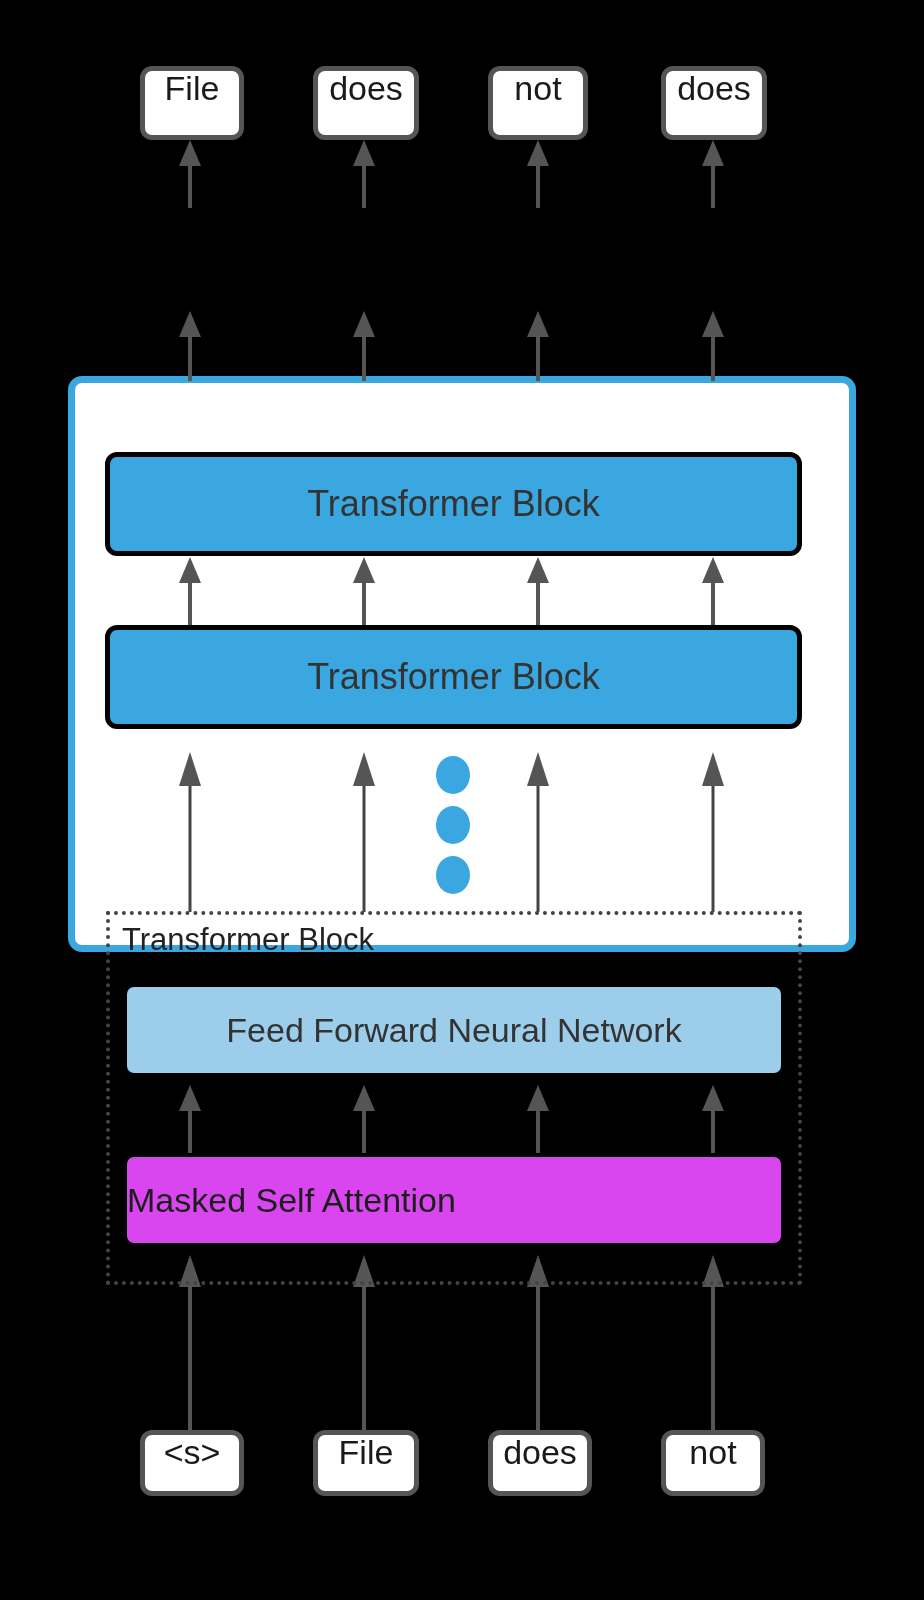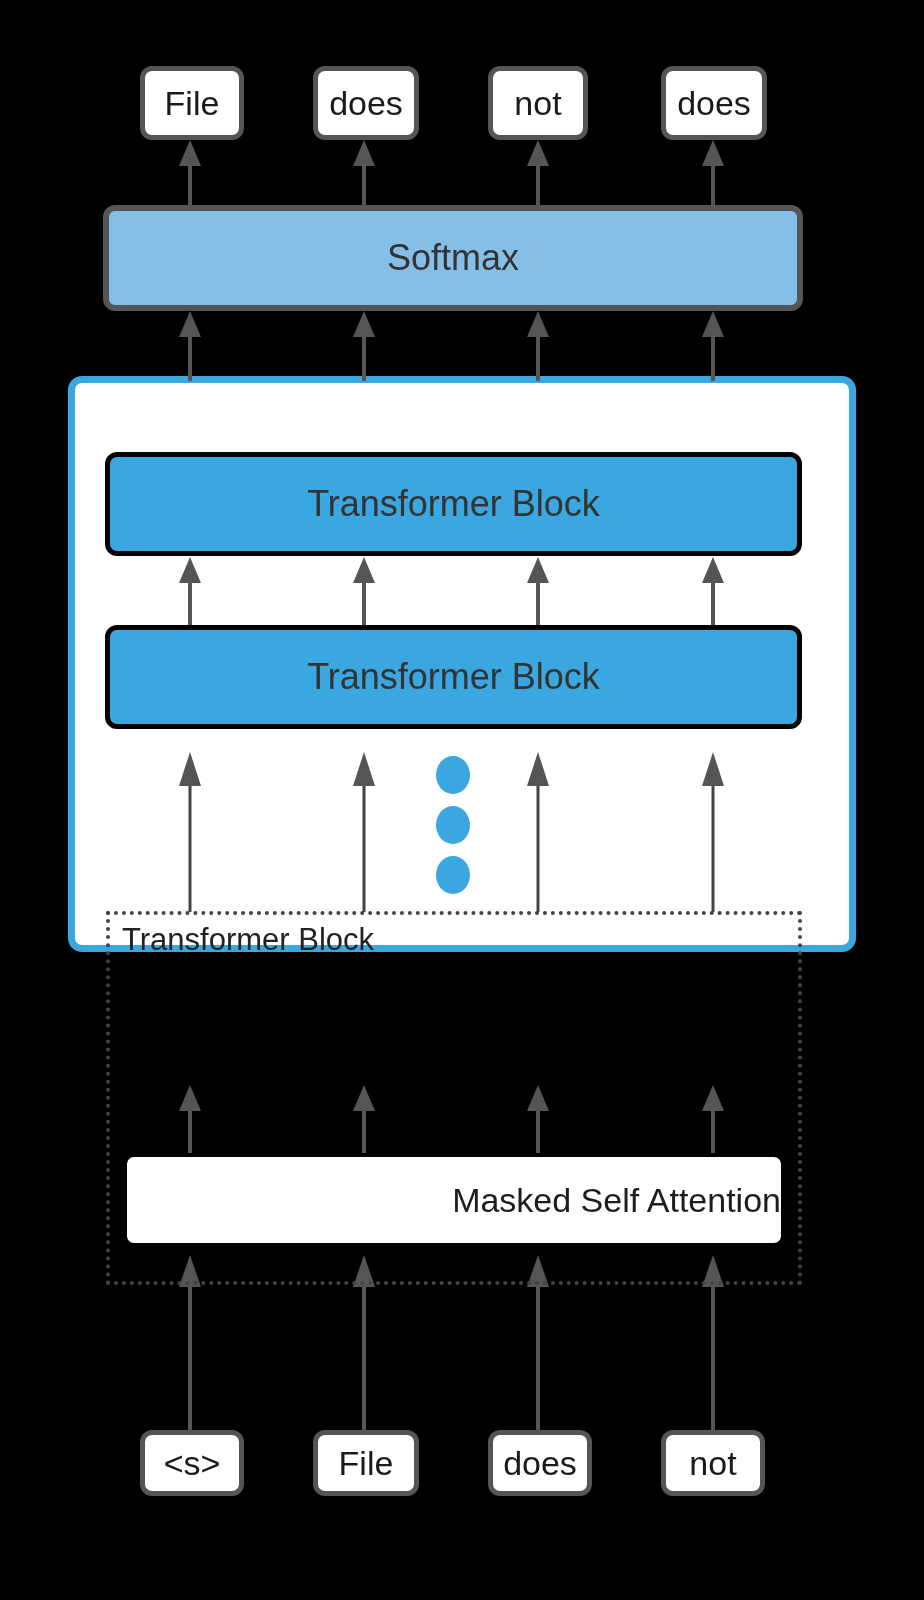--- a/index.html
+++ b/index.html
@@ -20,21 +20,21 @@
     overflow: hidden;
   }
 
   
   .token-box {
     position: absolute;
     background: #ffffff;
     border: 5px solid #555555;
     border-radius: 12px;
     display: flex;
-    align-items: center;
+    align-items: flex-start;
     justify-content: center;
     color: #1a1a1a;
     font-size: 34px;
     line-height: 1;
     box-sizing: border-box;
     z-index: 6;
   }
 
   
   .softmax-box {
@@ -137,26 +137,26 @@
     box-sizing: border-box;
     z-index: 8;
   }
 
   .msa-box {
     position: absolute;
     left: 122px;
     top: 1152px;
     width: 664px;
     height: 96px;
-    background: #ffffff;
+    background: #d946ef;
     border: 5px solid #000000;
     border-radius: 12px;
     display: flex;
     align-items: center;
-    justify-content: flex-end;
+    justify-content: flex-start;
     color: #1d1d1d;
     font-size: 34px;
     box-sizing: border-box;
     z-index: 8;
   }
 
   
   .arrow {
     position: absolute;
     z-index: 5;
@@ -209,23 +209,20 @@
       <polygon points="14,0 25,26 3,26" fill="#555555"></polygon>
     </svg>
   </div>
   <div class="arrow" style="left:699px; top:140px;">
     <svg width="28" height="68" viewBox="0 0 28 68">
       <line x1="14" y1="68" x2="14" y2="18" stroke="#555555" stroke-width="4"></line>
       <polygon points="14,0 25,26 3,26" fill="#555555"></polygon>
     </svg>
   </div>
 
-  <div class="softmax-box">
-    <span>Softmax</span>
-  </div>
 
   <div class="arrow" style="left:176px; top:311px;">
     <svg width="28" height="70" viewBox="0 0 28 70">
       <line x1="14" y1="70" x2="14" y2="18" stroke="#555555" stroke-width="4"></line>
       <polygon points="14,0 25,26 3,26" fill="#555555"></polygon>
     </svg>
   </div>
   <div class="arrow" style="left:350px; top:311px;">
     <svg width="28" height="70" viewBox="0 0 28 70">
       <line x1="14" y1="70" x2="14" y2="18" stroke="#555555" stroke-width="4"></line>
@@ -305,20 +302,23 @@
     </svg>
   </div>
 
   <div class="dot" style="left:436px; top:756px;"></div>
   <div class="dot" style="left:436px; top:806px;"></div>
   <div class="dot" style="left:436px; top:856px;"></div>
 
   <div class="dotted-block"></div>
   <div class="dotted-label">Transformer Block</div>
 
+  <div class="ffn-box">
+    <span>Feed Forward Neural Network</span>
+  </div>
 
   <div class="arrow" style="left:177px; top:1085px; z-index:9;">
     <svg width="26" height="68" viewBox="0 0 26 68">
       <line x1="13" y1="68" x2="13" y2="18" stroke="#555555" stroke-width="4"></line>
       <polygon points="13,0 24,26 2,26" fill="#555555"></polygon>
     </svg>
   </div>
   <div class="arrow" style="left:351px; top:1085px; z-index:9;">
     <svg width="26" height="68" viewBox="0 0 26 68">
       <line x1="13" y1="68" x2="13" y2="18" stroke="#555555" stroke-width="4"></line>

